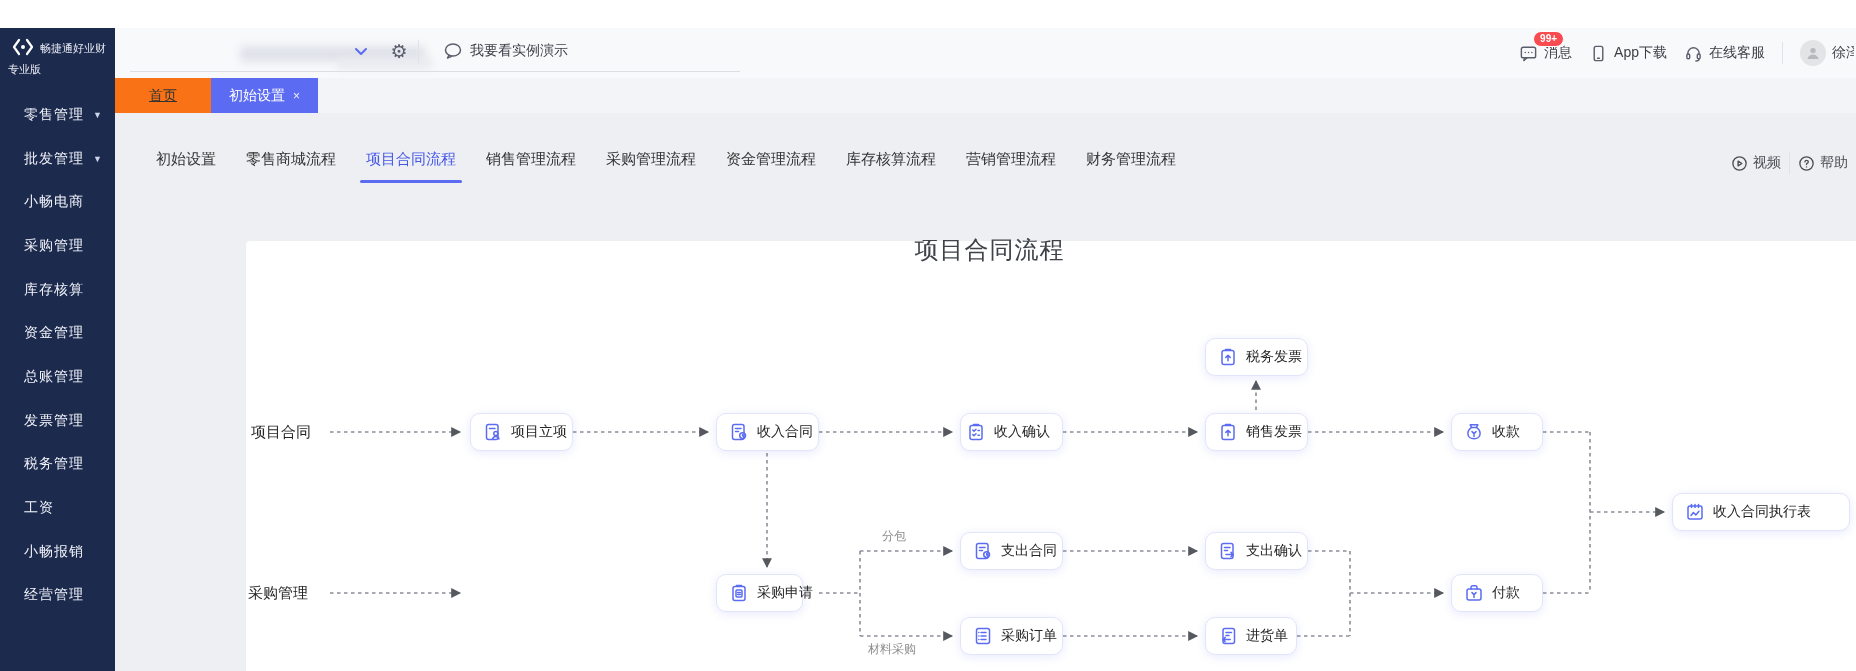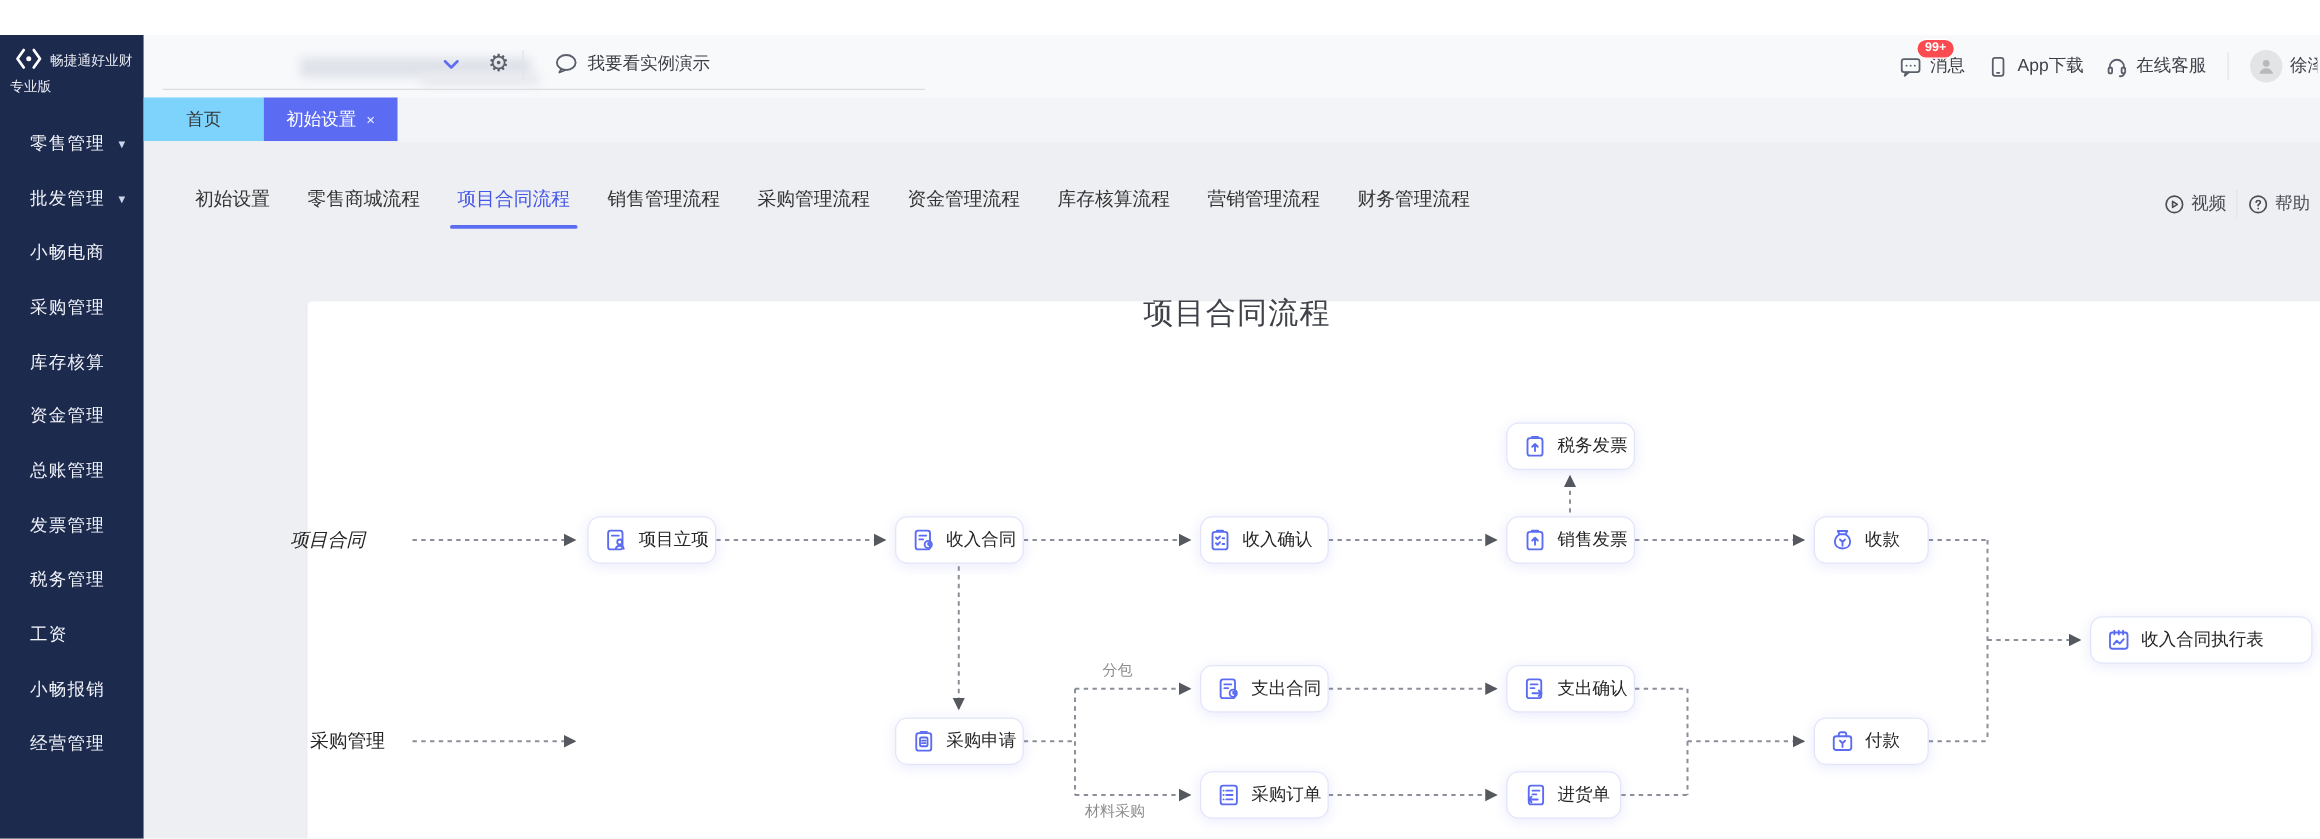--- a/index.html
+++ b/index.html
@@ -34,21 +34,21 @@
   .tb-item{display:flex;align-items:center;gap:6px;position:relative;cursor:pointer;white-space:nowrap;}
   .tb-item svg{width:19px;height:19px;fill:none;stroke:#5a5f6b;stroke-width:1.5;stroke-linecap:round;stroke-linejoin:round;}
   .badge{position:absolute;left:14px;top:-13px;background:#fa4b50;color:#fff;font-size:10px;line-height:12px;padding:1px 6px;border-radius:8px;border:1px solid #fff;font-weight:bold;}
   .v-divider{width:1px;height:22px;background:#e1e3e8;}
   .avatar{width:26px;height:26px;border-radius:50%;background:#e3e4e6;display:flex;align-items:center;justify-content:center;}
   .avatar svg{width:16px;height:16px;fill:#b7b9bd;stroke:none;}
   .username{width:22px;overflow:hidden;white-space:nowrap;font-size:14px;color:#3c3f46;}
   
   .wintabs{position:absolute;left:115px;top:78px;right:0;height:35px;background:#f3f4f7;display:flex;align-items:stretch;}
   .wintab{display:flex;align-items:center;justify-content:center;gap:8px;font-size:14px;padding:0 18px;min-width:60px;cursor:pointer;}
-  .wintab.inactive{background:#7dd3fc;color:#333;}
+  .wintab.inactive{background:#f97316;color:#333;text-decoration:underline;}
   .wintab.active{background:#5b6cf2;color:#fff;}
   .wintab .close{font-size:12px;opacity:.9;cursor:pointer;}
   
   .content{position:absolute;left:115px;top:113px;right:0;bottom:0;background:#edeff3;}
   .card{position:absolute;left:131px;top:128px;width:1717px;bottom:0;background:#ffffff;border-radius:4px 4px 0 0;
         box-shadow:0 1px 2px rgba(0,0,0,.03);}
   .flowtabs{position:absolute;left:156px;top:150px;display:flex;gap:30px;font-size:15px;color:#333;}
   .flowtab{position:relative;padding-bottom:14px;cursor:pointer;white-space:nowrap;}
   .flowtab.active{color:#4557e6;}
   .flowtab.active .underline{position:absolute;left:-6px;right:-6px;bottom:0;height:3px;background:#5b6cf2;border-radius:2px;}
@@ -325,21 +325,21 @@
     <div class="flow-node" style="left: 1672px; top: 493px; width: 178px;">
       <span class="nicon">
         <svg viewBox="0 0 20 20">
           <rect x="3" y="4" width="14" height="13" rx="2"></rect>
           <path d="M6.5 2.5v3M10 2.5v3M13.5 2.5v3"></path>
           <path d="M6 13.5l2.4-3 2.4 2.4 3.2-3.6"></path>
         </svg>
       </span>
       <span>收入合同执行表</span>
     </div>
-    <div class="flow-node" style="left: 716px; top: 574px; width: 103px;">
+    <div class="flow-node" style="left: 716px; top: 574px; width: 87px;">
       <span class="nicon">
         <svg viewBox="0 0 20 20">
           <rect x="4" y="3.5" width="12" height="14" rx="2"></rect>
           <path d="M7.5 2.5h5"></path>
           <rect x="7" y="7" width="6" height="7" rx="1"></rect>
           <path d="M8.6 9.5h2.8M8.6 11.5h2.8"></path>
         </svg>
       </span>
       <span>采购申请</span>
     </div>
@@ -387,17 +387,17 @@
     <div class="flow-node" style="left: 1451px; top: 574px; width: 92px;">
       <span class="nicon">
         <svg viewBox="0 0 20 20">
           <rect x="3" y="6" width="14" height="11" rx="2"></rect>
           <path d="M7 6V4.6c0-1 .7-1.8 1.7-1.8h2.6c1 0 1.7.8 1.7 1.8V6"></path>
           <path d="M8 9.6l2 2 2-2M10 11.6v3"></path>
         </svg>
       </span>
       <span>付款</span>
     </div>
-    <div class="row-label" style="left: 232px; top: 432px; font-style: italic;">项目合同</div>
+    <div class="row-label" style="left: 251px; top: 432px;">项目合同</div>
     <div class="row-label" style="left: 248px; top: 593px;">采购管理</div>
     <div class="edge-label" style="left: 882px; top: 528px;">分包</div>
     <div class="edge-label" style="left: 868px; top: 641px;">材料采购</div>
   </div>
 
 </body></html>

